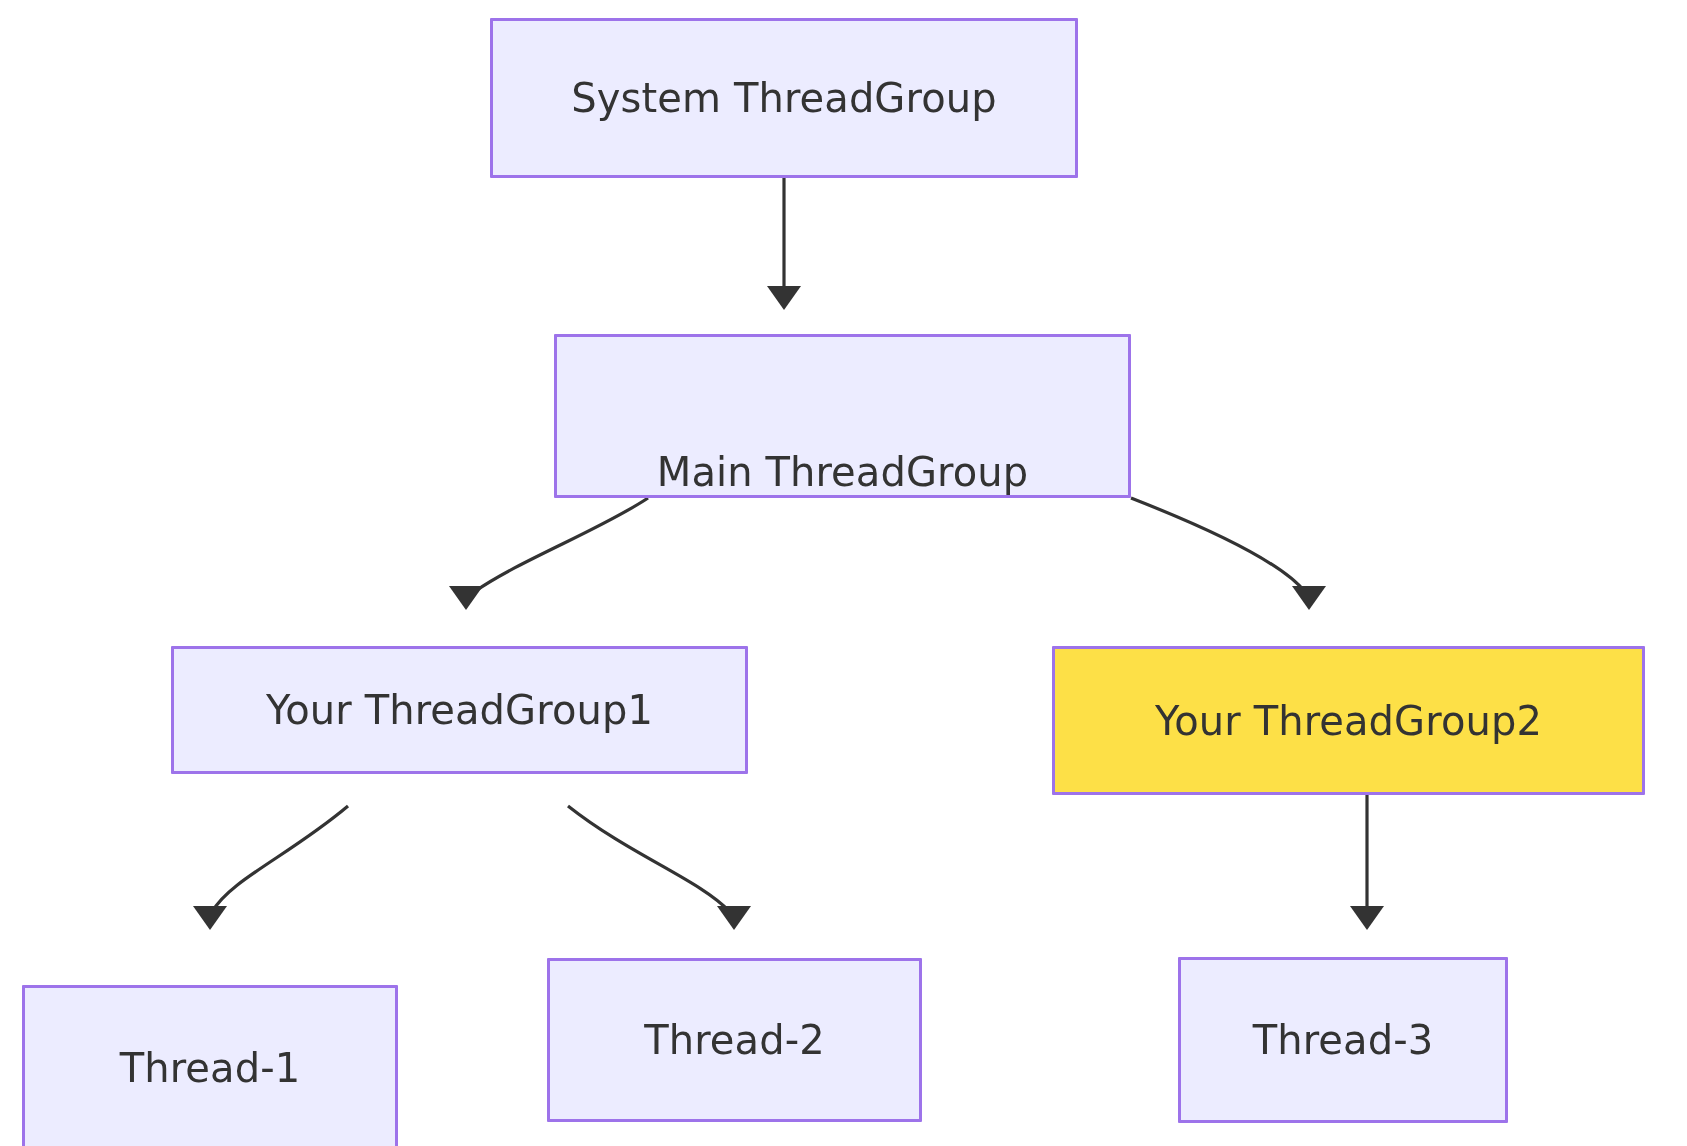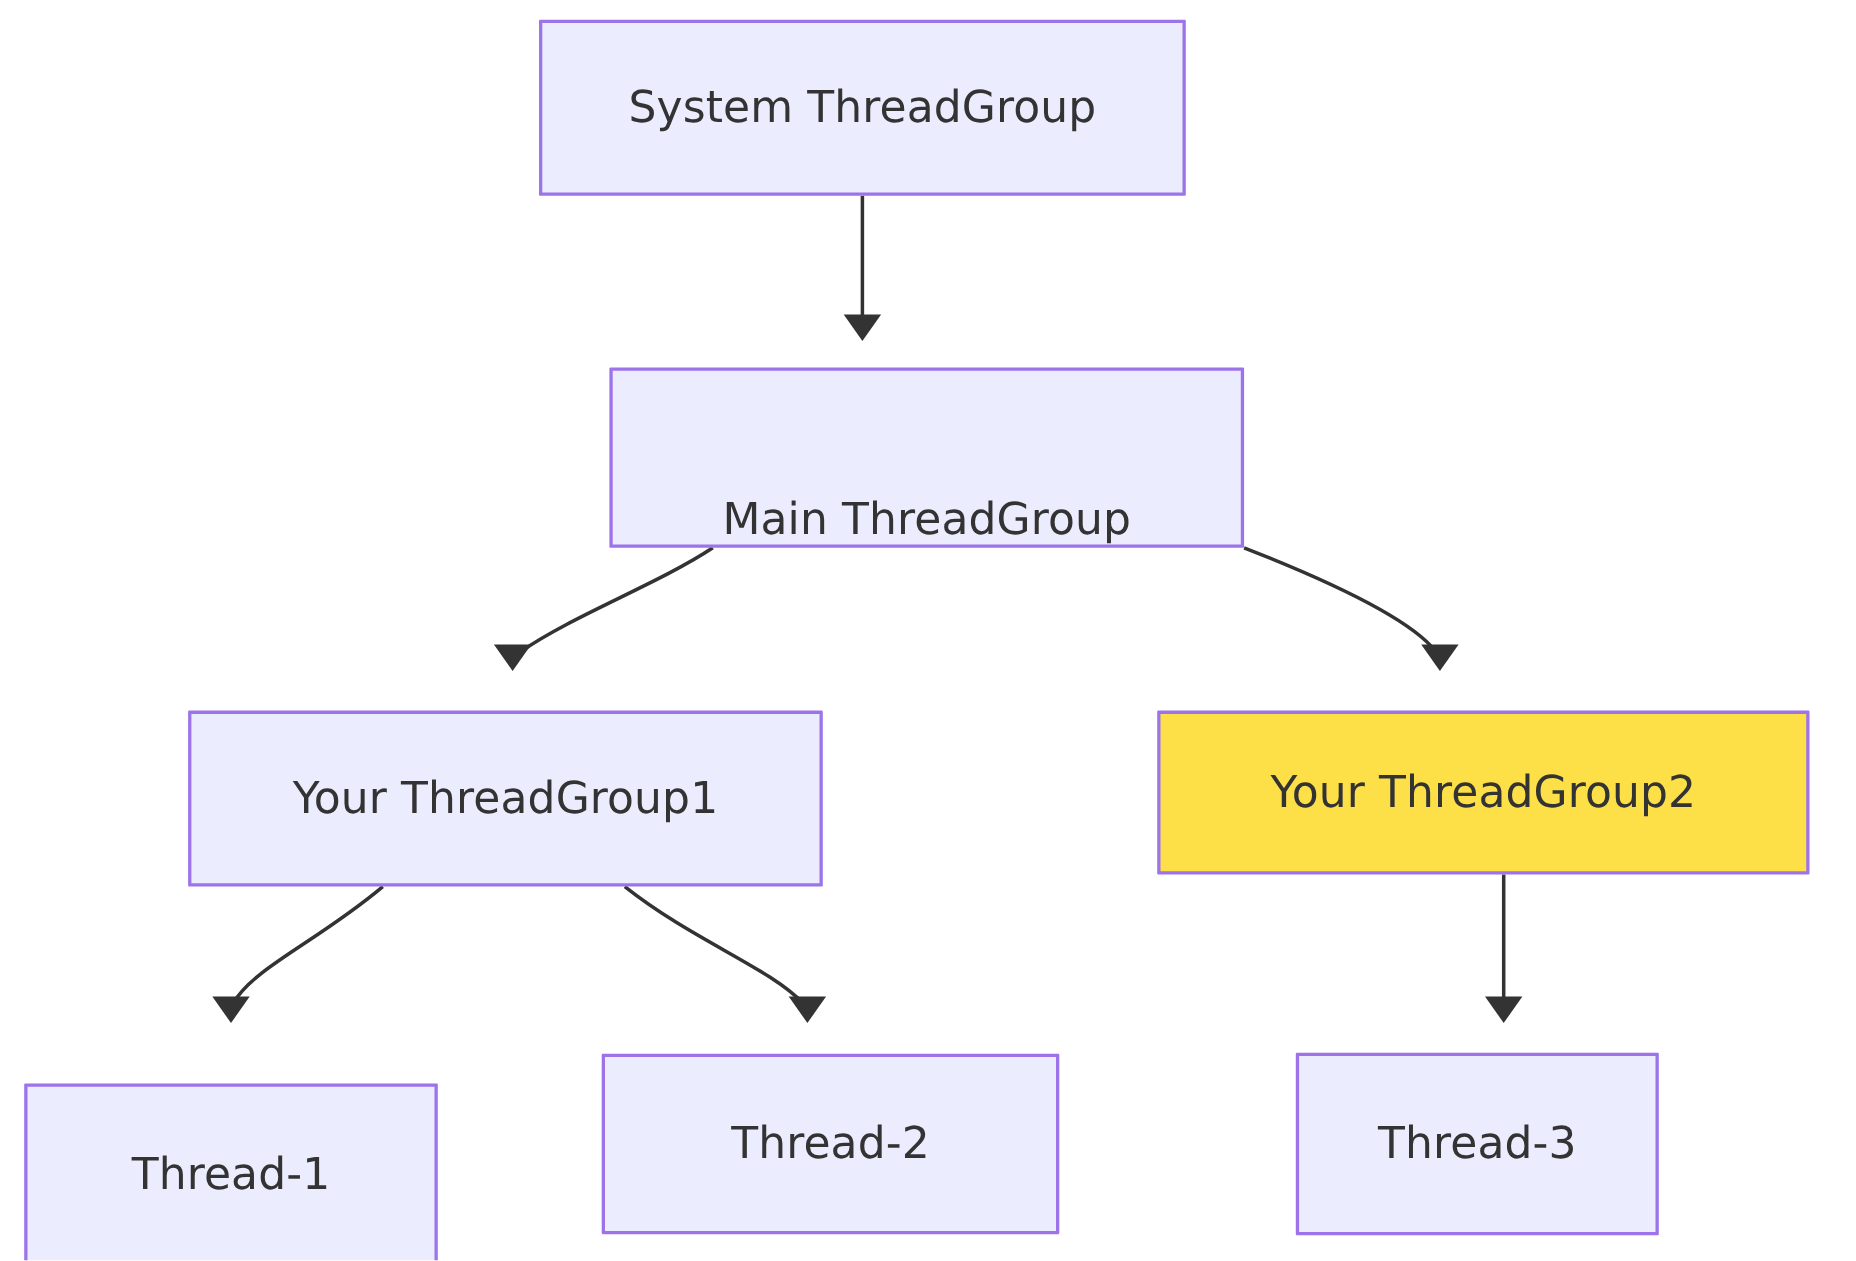--- a/index.html
+++ b/index.html
@@ -78,33 +78,33 @@
     </svg>
 
   <div class="flow-node" style="left: 490px; top: 18px; width: 588px; height: 160px; background: rgb(236, 236, 255); border-color: rgb(157, 115, 234);">
     <span class="flow-node-label" style="color: rgb(51, 51, 51);">System ThreadGroup</span>
   </div>
 
   <div class="flow-node" style="left: 554px; top: 334px; width: 577px; height: 164px; background: rgb(236, 236, 255); border-color: rgb(157, 115, 234); align-items: flex-end;">
     <span class="flow-node-label" style="color: rgb(51, 51, 51);">Main ThreadGroup</span>
   </div>
 
-  <div class="flow-node" style="left: 171px; top: 646px; width: 577px; height: 160px; background: rgb(236, 236, 255); border-color: rgb(157, 115, 234);">
+  <div class="flow-node" style="left: 171px; top: 646px; width: 577px; height: 128px; background: rgb(236, 236, 255); border-color: rgb(157, 115, 234);">
     <span class="flow-node-label" style="color: rgb(51, 51, 51);">Your ThreadGroup1</span>
   </div>
 
   <div class="flow-node" style="left: 1052px; top: 646px; width: 593px; height: 149px; background: #fde047; border-color: rgb(157, 115, 234);">
     <span class="flow-node-label" style="color: rgb(51, 51, 51);">Your ThreadGroup2</span>
   </div>
 
   <div class="flow-node" style="left: 22px; top: 957px; width: 376px; height: 166px; background: rgb(236, 236, 255); border-color: rgb(157, 115, 234); margin-top: 28px;">
     <span class="flow-node-label" style="color: rgb(51, 51, 51);">Thread-1</span>
   </div>
 
-  <div class="flow-node" style="left: 547px; top: 958px; width: 416px; height: 164px; background: rgb(236, 236, 255); border-color: rgb(157, 115, 234);">
+  <div class="flow-node" style="left: 547px; top: 958px; width: 375px; height: 164px; background: rgb(236, 236, 255); border-color: rgb(157, 115, 234);">
     <span class="flow-node-label" style="color: rgb(51, 51, 51);">Thread-2</span>
   </div>
 
   <div class="flow-node" style="left: 1178px; top: 957px; width: 330px; height: 166px; background: rgb(236, 236, 255); border-color: rgb(157, 115, 234);">
     <span class="flow-node-label" style="color: rgb(51, 51, 51);">Thread-3</span>
   </div>
 
 </div>
 
 </body></html>

